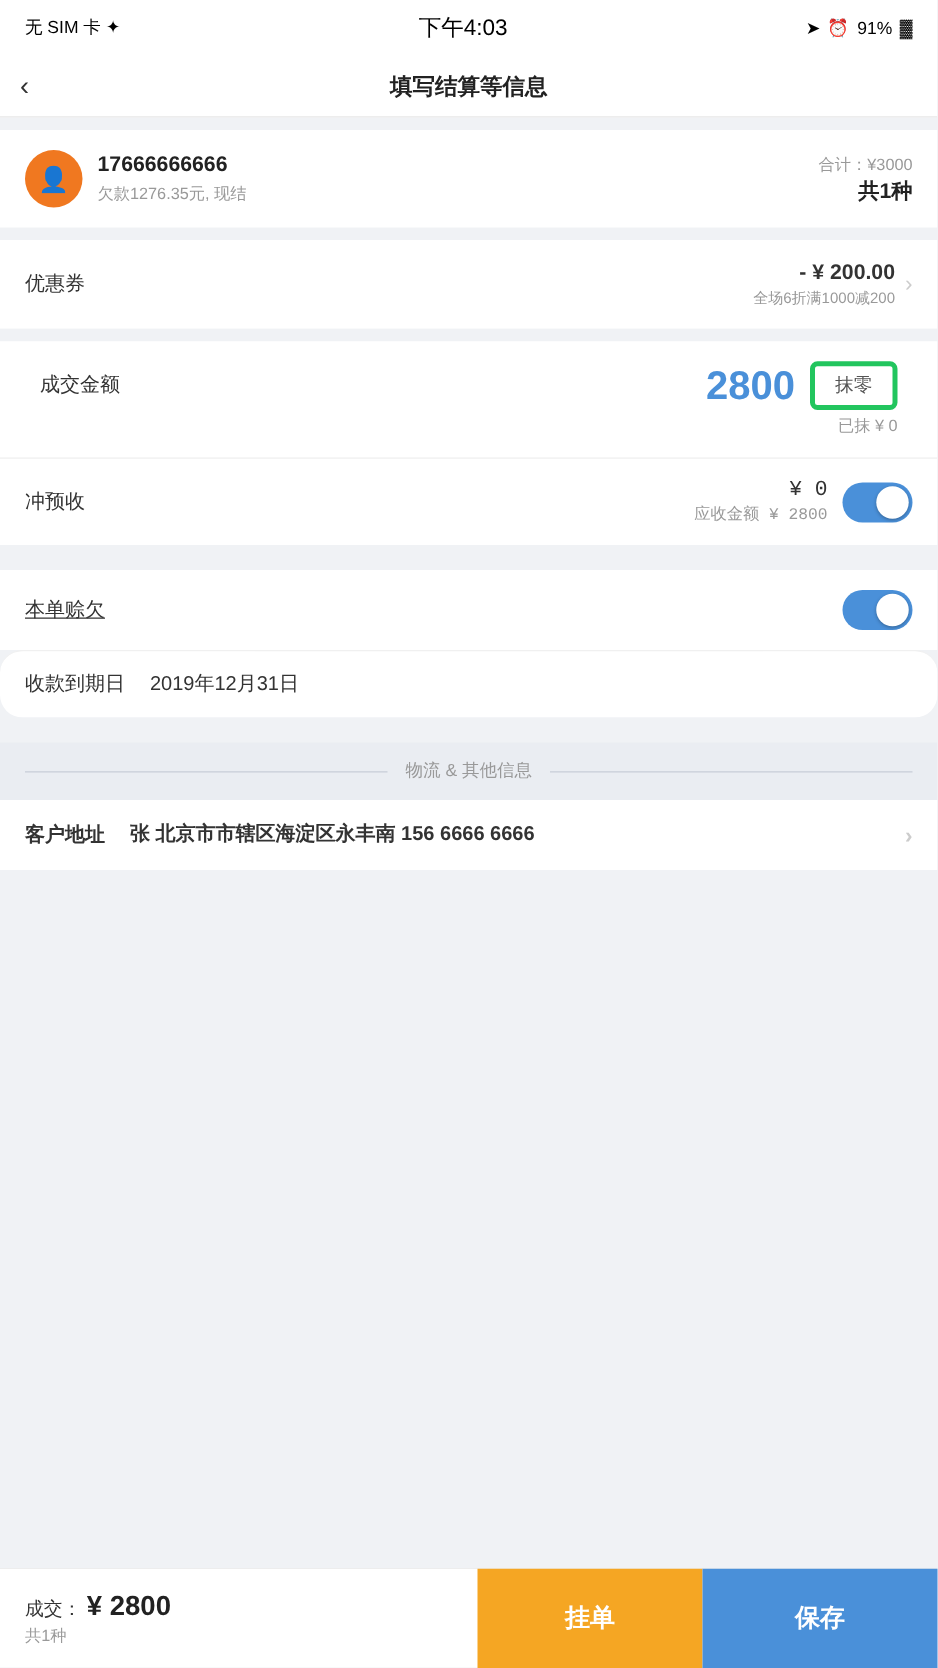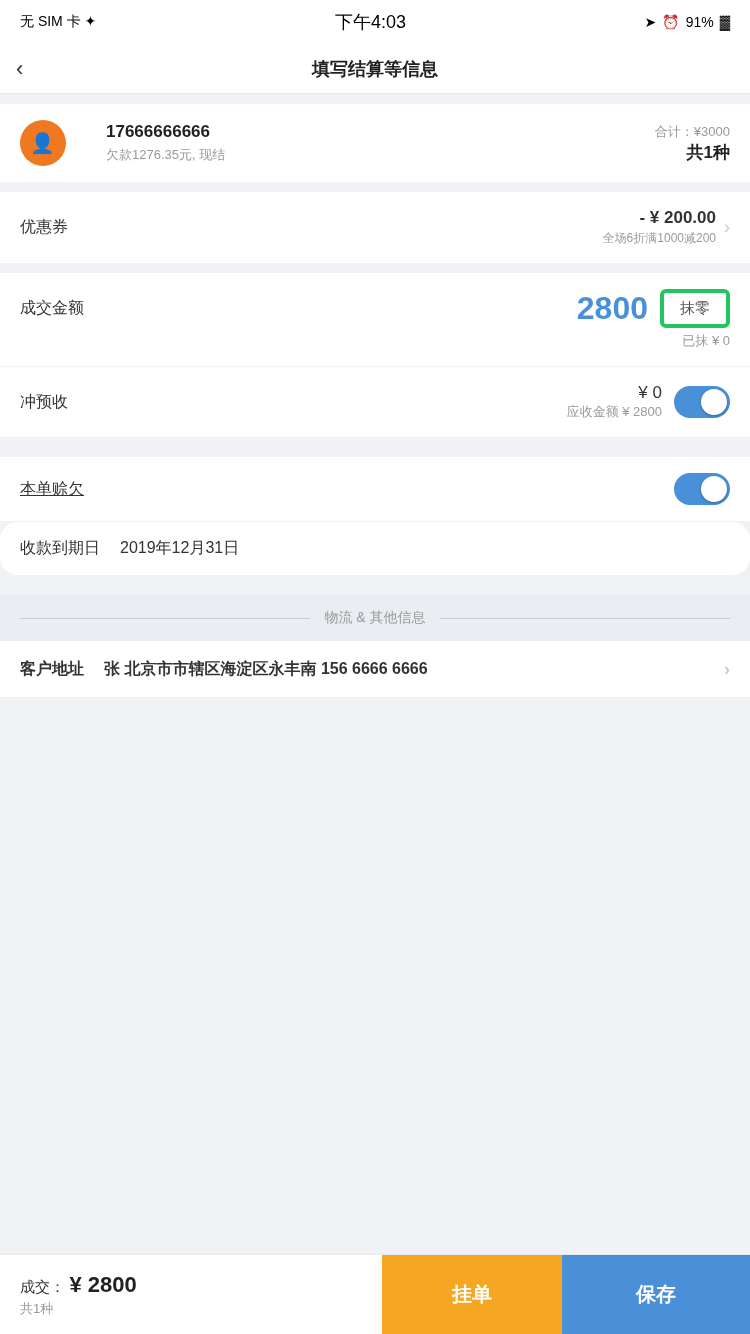--- a/index.html
+++ b/index.html
@@ -61,21 +61,21 @@
       margin-top: 10px;
     }
     .customer-left { display: flex; align-items: center; gap: 12px; }
     .avatar {
       width: 46px; height: 46px;
       border-radius: 50%;
       background: #f07820;
       display: flex; align-items: center; justify-content: center;
       color: #fff; font-size: 20px;
     }
-    .customer-info { display: flex; flex-direction: column; gap: 4px; margin-left: 28px; }
+    .customer-info { display: flex; flex-direction: column; gap: 4px; }
     .customer-phone { font-size: 17px; font-weight: 600; color: #222; }
     .customer-sub { font-size: 13px; color: #999; }
     .customer-right { text-align: right; }
     .total-label { font-size: 13px; color: #999; }
     .total-amount { font-size: 17px; font-weight: 600; color: #222; }
 
     
     .coupon-row {
       background: #fff;
       padding: 16px 20px;
@@ -90,21 +90,21 @@
     .coupon-desc { font-size: 12px; color: #999; text-align: right; margin-top: 2px; }
     .coupon-right-block { text-align: right; }
     .chevron { font-size: 18px; color: #ccc; }
 
     
     .section-gap { height: 10px; background: #f0f2f5; }
 
     
     .amount-section {
       background: #fff;
-      padding: 16px 20px;
+      padding: 16px 32px;
     }
     .amount-row {
       display: flex;
       align-items: center;
       justify-content: space-between;
     }
     .amount-label { font-size: 16px; color: #333; }
     .amount-right { display: flex; align-items: center; gap: 12px; margin-left: 15px; }
     .amount-value { font-size: 32px; font-weight: 700; color: #4a90d9; }
     .round-btn {
@@ -121,20 +121,21 @@
     
     .prepay-section {
       background: #fff;
       padding: 16px 20px;
       border-top: 1px solid #f0f0f0;
     }
     .prepay-row {
       display: flex;
       align-items: center;
       justify-content: space-between;
+      font-family: Liberation Mono, monospace;
     }
     .prepay-label { font-size: 16px; color: #333; }
     .prepay-right { display: flex; align-items: center; gap: 12px; }
     .prepay-amount { font-size: 17px; color: #333; text-align: right; }
     .prepay-sub { font-size: 13px; color: #999; }
 
     
     .toggle {
       width: 56px; height: 32px;
       border-radius: 16px;

